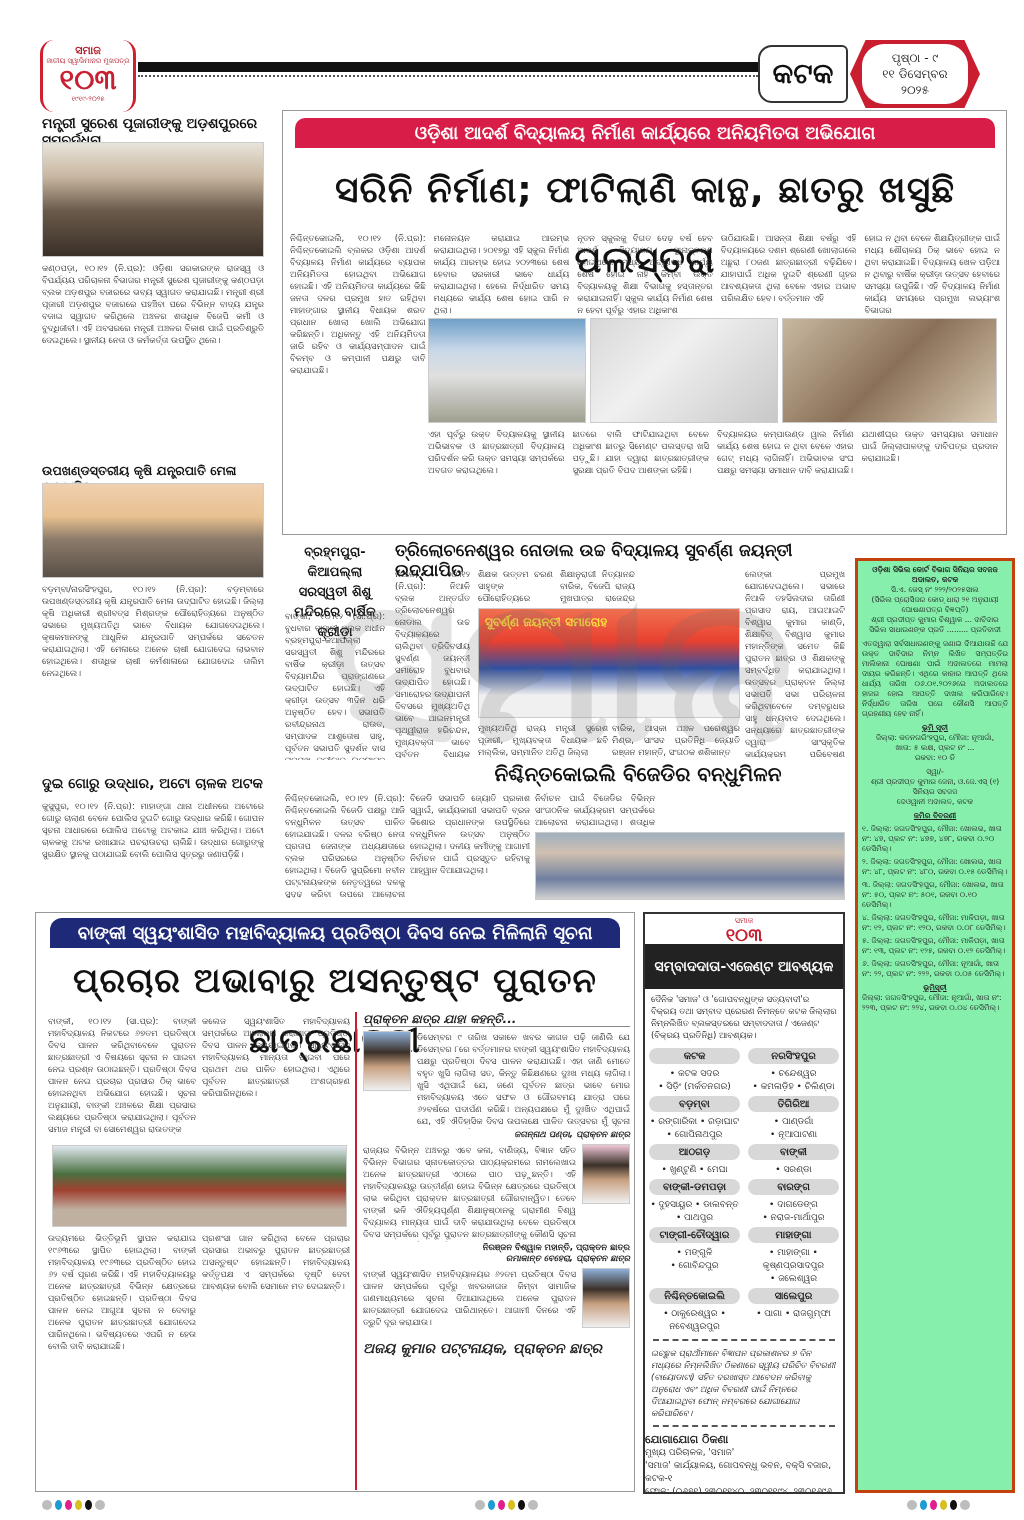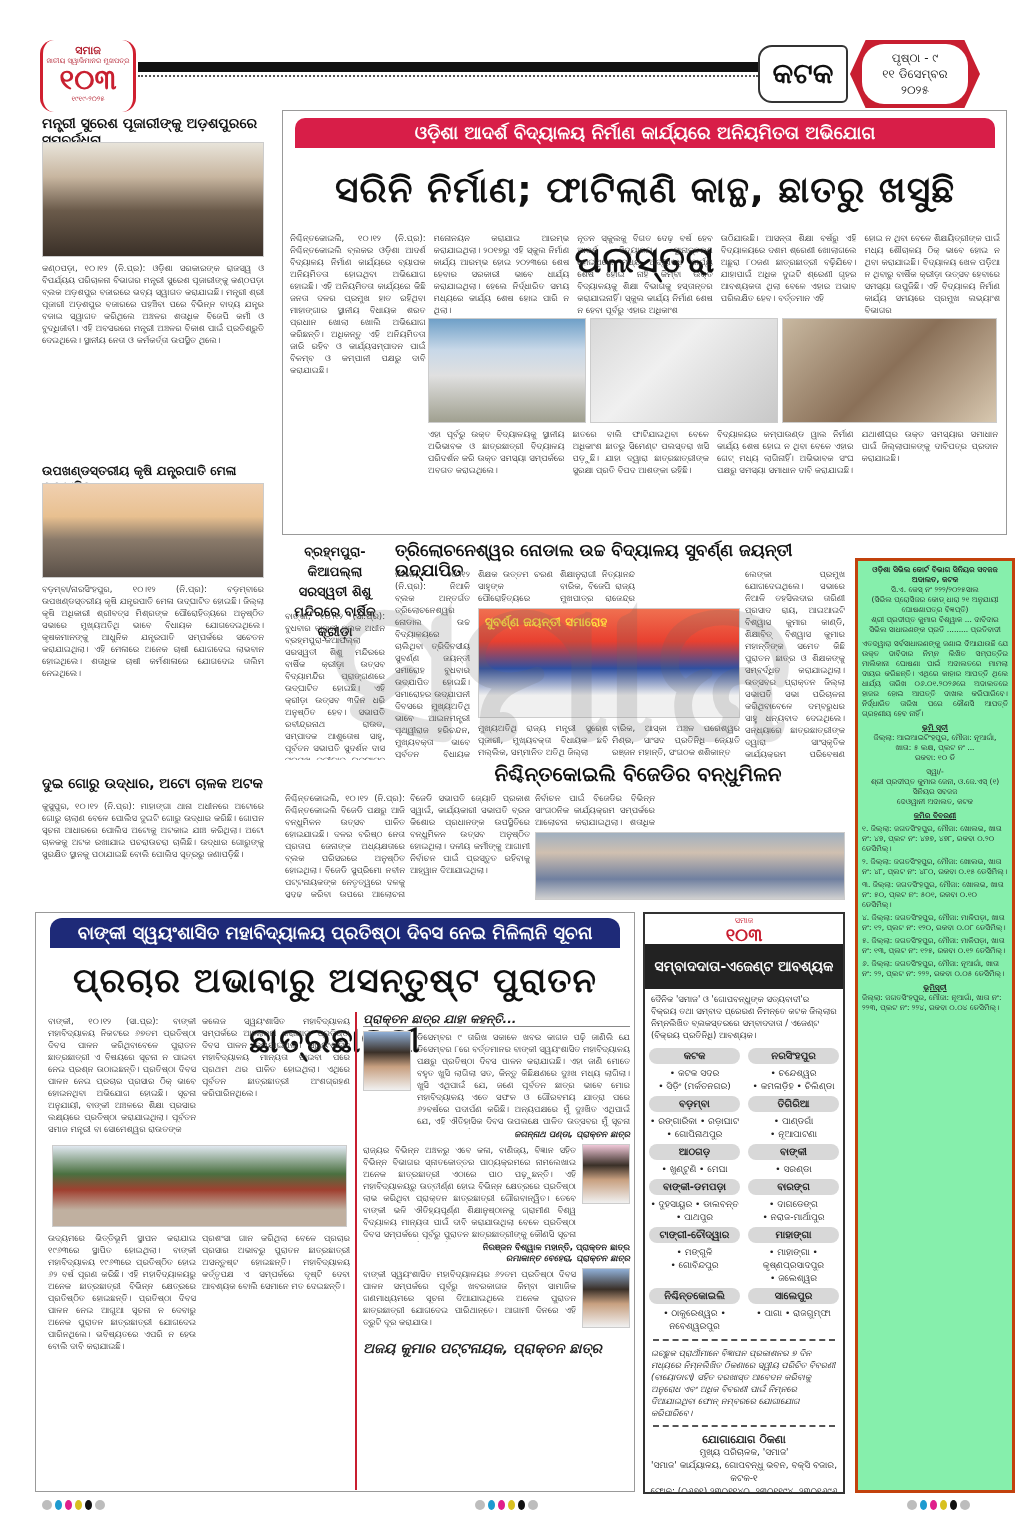--- a/index.html
+++ b/index.html
@@ -118,21 +118,21 @@
 <div class="abs photo ph-reunion" style="left:535px;top:832px;width:310px;height:68px"></div>
 
 <div class="abs sidebox" style="left:855px;top:558px;width:160px;height:935px;padding:4px;font-size:7.5px;line-height:10px;text-align:center;overflow:hidden">
   <div style="font-weight:bold">ଓଡ଼ିଶା ସିଭିଲ କୋର୍ଟ ବିଭାଗ ସିନିୟର ସବଜଜ ଅଦାଲତ, କଟକ</div>
   <div>ସି.ଏ. କେସ୍ ନଂ ୨୨୨/୨୦୨୫ସାଲ</div>
   <div>(ସିଭିଲ ପ୍ରୋସିଜର କୋଡ୍ ଧାରା ୨୧ ଅନୁଯାୟୀ ଘୋଷଣାପତ୍ର ବିଜ୍ଞପ୍ତି)</div>
   <div>ଶ୍ରୀ ପ୍ରଦୀପ୍ତ କୁମାର ବିଶ୍ୱାଳ ... ଦାବିଦାର</div>
   <div>ସିଭିଲ ସାଧାରଣଙ୍କ ପ୍ରତି ......... ପ୍ରତିବାଦୀ</div>
   <div style="text-align:justify;margin:4px 0">ଏତଦ୍ୱାରା ସର୍ବସାଧାରଣଙ୍କୁ ଜଣାଇ ଦିଆଯାଉଛି ଯେ ଉକ୍ତ ଦାବିଦାର ନିମ୍ନ ଲିଖିତ ସମ୍ପତ୍ତିର ମାଲିକାନା ଘୋଷଣା ପାଇଁ ଅଦାଲତରେ ମାମଲା ଦାୟର କରିଛନ୍ତି। ଏଥିରେ କାହାର ଆପତ୍ତି ଥିଲେ ଧାର୍ଯ୍ୟ ତାରିଖ ୦୬.୦୧.୨୦୨୬ରେ ଅଦାଲତରେ ହାଜର ହୋଇ ଆପତ୍ତି ଦାଖଲ କରିପାରିବେ। ନିର୍ଦ୍ଧାରିତ ତାରିଖ ପରେ କୌଣସି ଆପତ୍ତି ଗ୍ରହଣୀୟ ହେବ ନାହିଁ।</div>
   <div style="font-weight:bold;text-decoration:underline">ଭୂମି ସୂଚୀ</div>
-  <div>ଜିଲ୍ଲା: ଆଇଆଇଟିଂହପୁର, ମୌଜା: ନୂଆଗାଁ,</div>
+  <div>ଜିଲ୍ଲା: କତନଗରିଂହପୁର, ମୌଜା: ନୂଆଗାଁ,</div>
   <div>ଖାତା: ୫ ଲକ୍ଷ, ପ୍ଲଟ ନଂ ...</div>
   <div>ରକବା: ୧୦ ଡି</div>
   <div style="margin-top:4px">ସ୍ୱା/-</div>
   <div>ଶ୍ରୀ ପ୍ରଦୀପ୍ତ କୁମାର ଜେନା, ଓ.ଜେ.ଏସ୍ (୧)</div>
   <div>ସିନିୟର ସବଜଜ</div>
   <div>ଦେଓୱାନୀ ଅଦାଲତ, କଟକ</div>
   <div style="font-weight:bold;text-decoration:underline;margin-top:4px">ଜମିର ବିବରଣୀ</div>
   <div style="text-align:left">
     <div style="margin:3px 0">୧. ଜିଲ୍ଲା: ଜଗତସିଂହପୁର, ମୌଜା: ଖୋଲଭ, ଖାତା ନଂ: ୪୭, ପ୍ଲଟ ନଂ: ୪୭୭, ୪୭୮, ରକବା ୦.୨୦ ଡେସିମିଲ୍।</div>
     <div style="margin:3px 0">୨. ଜିଲ୍ଲା: ଜଗତସିଂହପୁର, ମୌଜା: ଖୋଲଭ, ଖାତା ନଂ: ୪୮, ପ୍ଲଟ ନଂ: ୪୮୦, ରକବା ୦.୧୫ ଡେସିମିଲ୍।</div>
@@ -227,21 +227,21 @@
         <div class="region-items">• <span>ଠାକୁରେଶ୍ୱର</span> • <span>ନବେଶ୍ୱରପୁର</span></div>
       </div>
     <div>
         <div class="region-head">ସାଲେପୁର</div>
         <div class="region-items">• <span>ପାଗା</span> • <span>ରାଜଗୁମ୍ଫା</span></div>
       </div>
   </div>
   <div class="dashed"></div>
   <div style="font-size:8.5px;line-height:12px;padding:0 6px;font-style:italic">ଇଚ୍ଛୁକ ପ୍ରାର୍ଥୀମାନେ ବିଜ୍ଞାପନ ପ୍ରକାଶନର ୭ ଦିନ ମଧ୍ୟରେ ନିମ୍ନଲିଖିତ ଠିକଣାରେ ସ୍ୱୀୟ ପରିଚିତ ବିବରଣୀ (ବାୟୋଡାଟା) ସହିତ ଦରଖାସ୍ତ ଆବେଦନ କରିବାକୁ ଅନୁରୋଧ ଏବଂ ଅଧିକ ବିବରଣୀ ପାଇଁ ନିମ୍ନରେ ଦିଆଯାଇଥିବା ଫୋନ୍ ନମ୍ବରରେ ଯୋଗାଯୋଗ କରିପାରିବେ।</div>
   <div class="dashed"></div>
-  <div style="text-align:center;font-size:9px;line-height:13px">
+  <div style="text-align:left;font-size:9px;line-height:13px">
     <div style="font-weight:bold;font-size:11px">ଯୋଗାଯୋଗ ଠିକଣା</div>
     <div>ମୁଖ୍ୟ ପରିଚାଳକ, 'ସମାଜ'</div>
     <div>'ସମାଜ' କାର୍ଯ୍ୟାଳୟ, ଗୋପବନ୍ଧୁ ଭବନ, ବକ୍ସି ବଜାର, କଟକ-୧</div>
     <div>ଫୋନ: (୦୬୭୧) ୨୩୦୧୧୪୦, ୨୩୦୧୧୯୪, ୨୩୦୧୬୯୬</div>
     <div style="font-weight:bold">E-mail: gm@samaja.in</div>
   </div>
 </div>
 
 <div class="abs regdots" style="left:42px;top:1500px">
   <span style="background:#bdbdbd;width:10px"></span>

